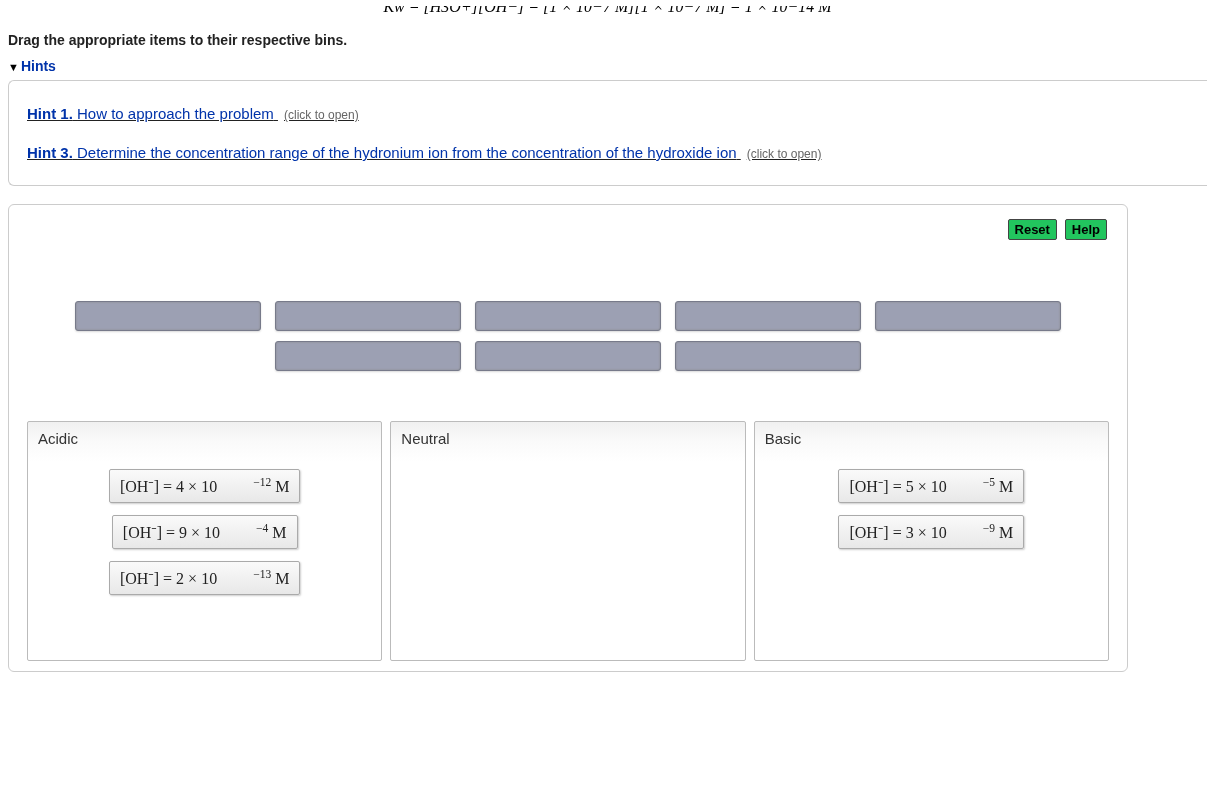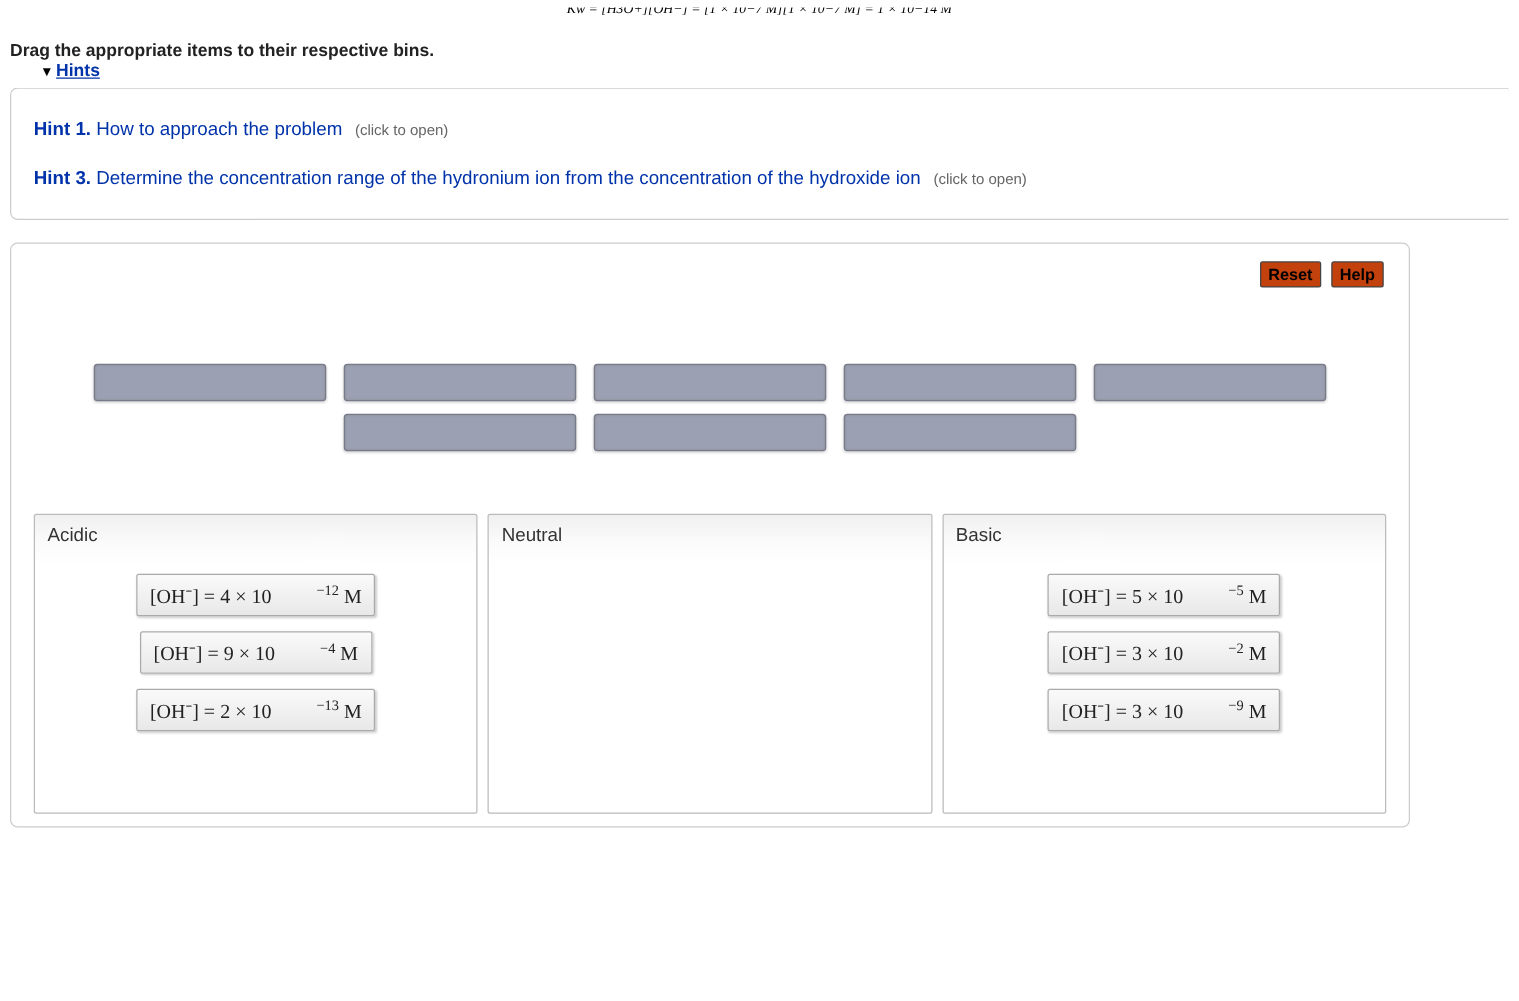--- a/index.html
+++ b/index.html
@@ -8,55 +8,54 @@
     padding: 6px 8px;
     font-family: Arial, Helvetica, sans-serif;
     font-size: 14px;
     color: #222;
     background: #fff;
   }
   .top-eq {
     text-align: center;
     font-family: "Times New Roman", Times, serif;
     font-style: italic;
-    font-size: 11px;
+    font-size: 16px;
     color: #000;
     margin-bottom: 16px;
     overflow: hidden;
     white-space: nowrap;
     height: 10px;
     line-height: 2px;
     position: relative;
   }
   .instruction {
     font-weight: bold;
-    margin: 6px 0 0 0;
+    margin: 6px 0 10px 0;
   }
   .hints-toggle {
     color: #0033aa;
     font-weight: bold;
-    text-decoration: underline;
     cursor: pointer;
     margin-bottom: 6px;
     display: inline-block;
-    margin-left: 24px;
   }
   .hints-caret {
     font-size: 11px;
     color: #000;
     margin-right: 2px;
     text-decoration: none;
     display: inline-block;
   }
   .hints-panel {
     border: 1px solid #ccc;
     border-right: none;
     border-radius: 6px 0 0 6px;
     padding: 14px 18px;
     margin-bottom: 18px;
+    text-decoration: underline;
   }
   .hint-row {
     margin: 10px 0 22px 0;
     color: #0033aa;
     font-size: 15px;
   }
   .hint-row:last-child { margin-bottom: 10px; }
   .hint-num {
     font-weight: bold;
   }
@@ -74,21 +73,21 @@
   }
   .ws-toolbar {
     position: absolute;
     top: 14px;
     right: 20px;
   }
   .ws-btn {
     font-size: 13px;
     font-weight: bold;
     padding: 2px 6px;
-    background: #c2410c;
+    background: #22c55e;
     border: 1px solid #444;
     border-radius: 2px;
     cursor: pointer;
     margin-left: 4px;
   }
   .tray {
     margin-top: 80px;
     margin-bottom: 50px;
   }
   .tray-row {
@@ -219,23 +218,20 @@
       </div>
     </div>
 
     <div class="bin">
       <span class="bin-title">Basic</span>
       <div class="bin-items">
         <div class="chip">
           <span>[OH⁻] = 5 × 10</span><sup>−5</sup><span> M</span>
         </div>
         <div class="chip">
-          <span>[OH⁻] = 3 × 10</span><sup>−2</sup><span> M</span>
-        </div>
-        <div class="chip">
           <span>[OH⁻] = 3 × 10</span><sup>−9</sup><span> M</span>
         </div>
       </div>
     </div>
   </div>
 </div>
 
 
 
 

